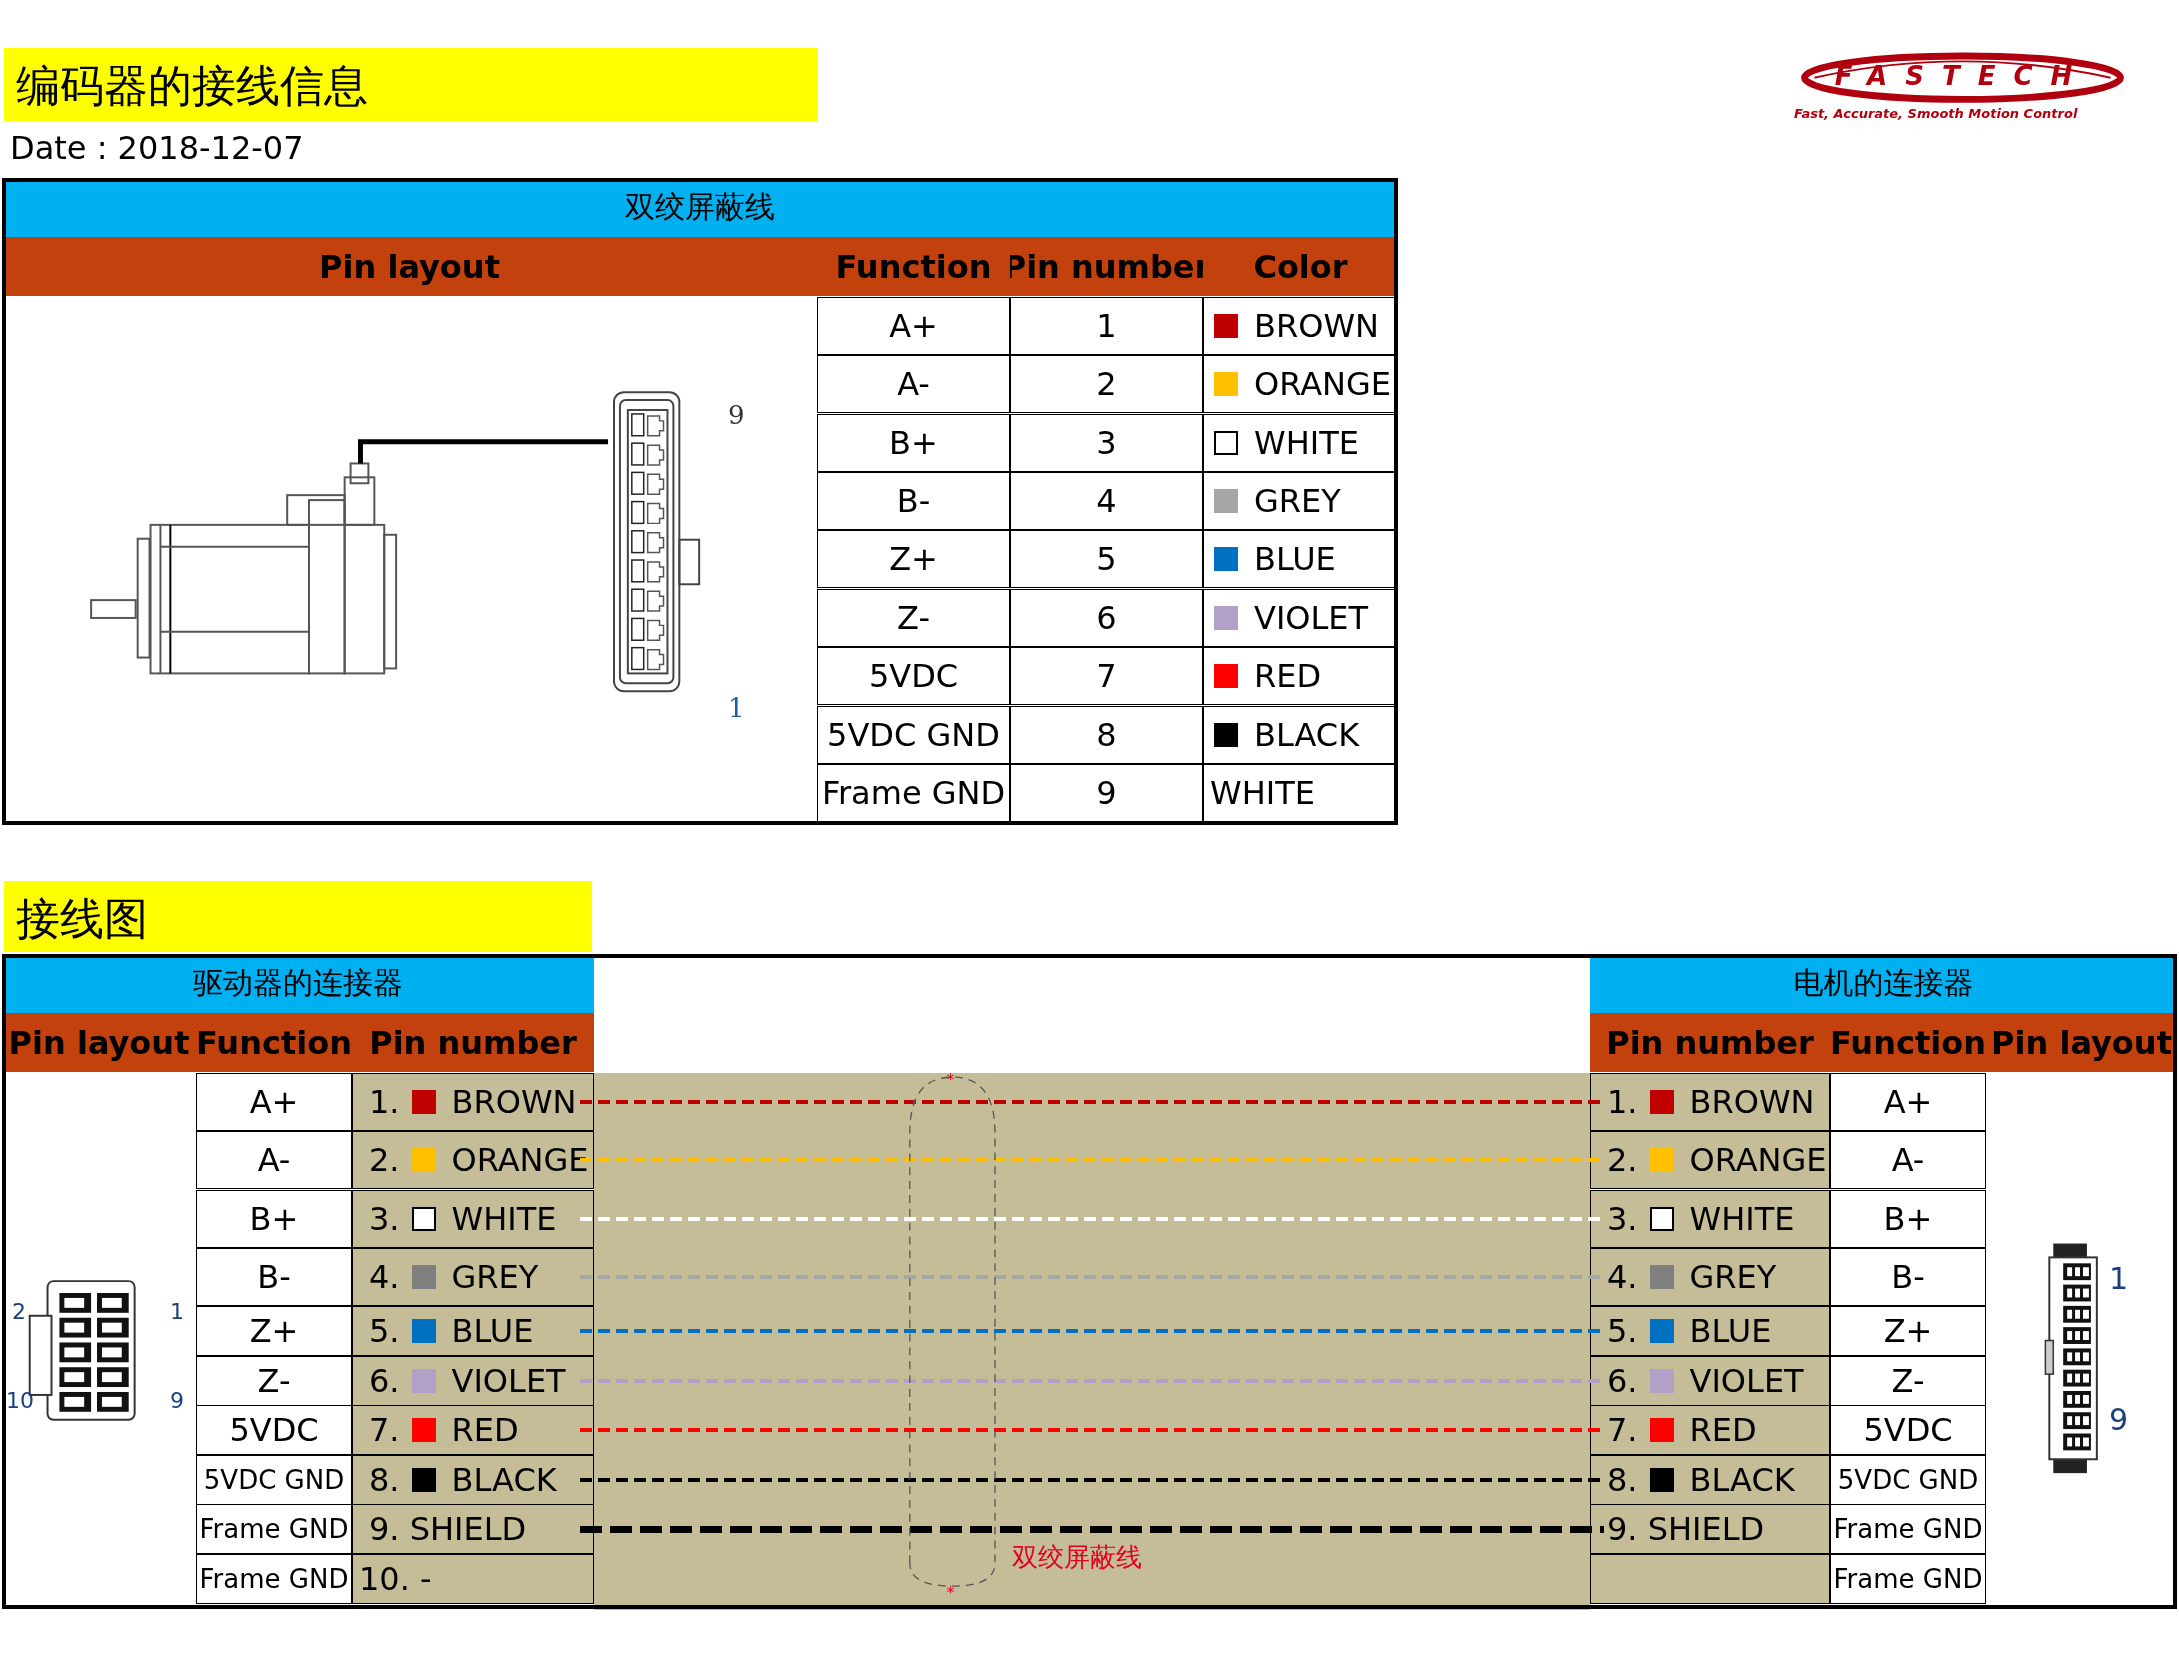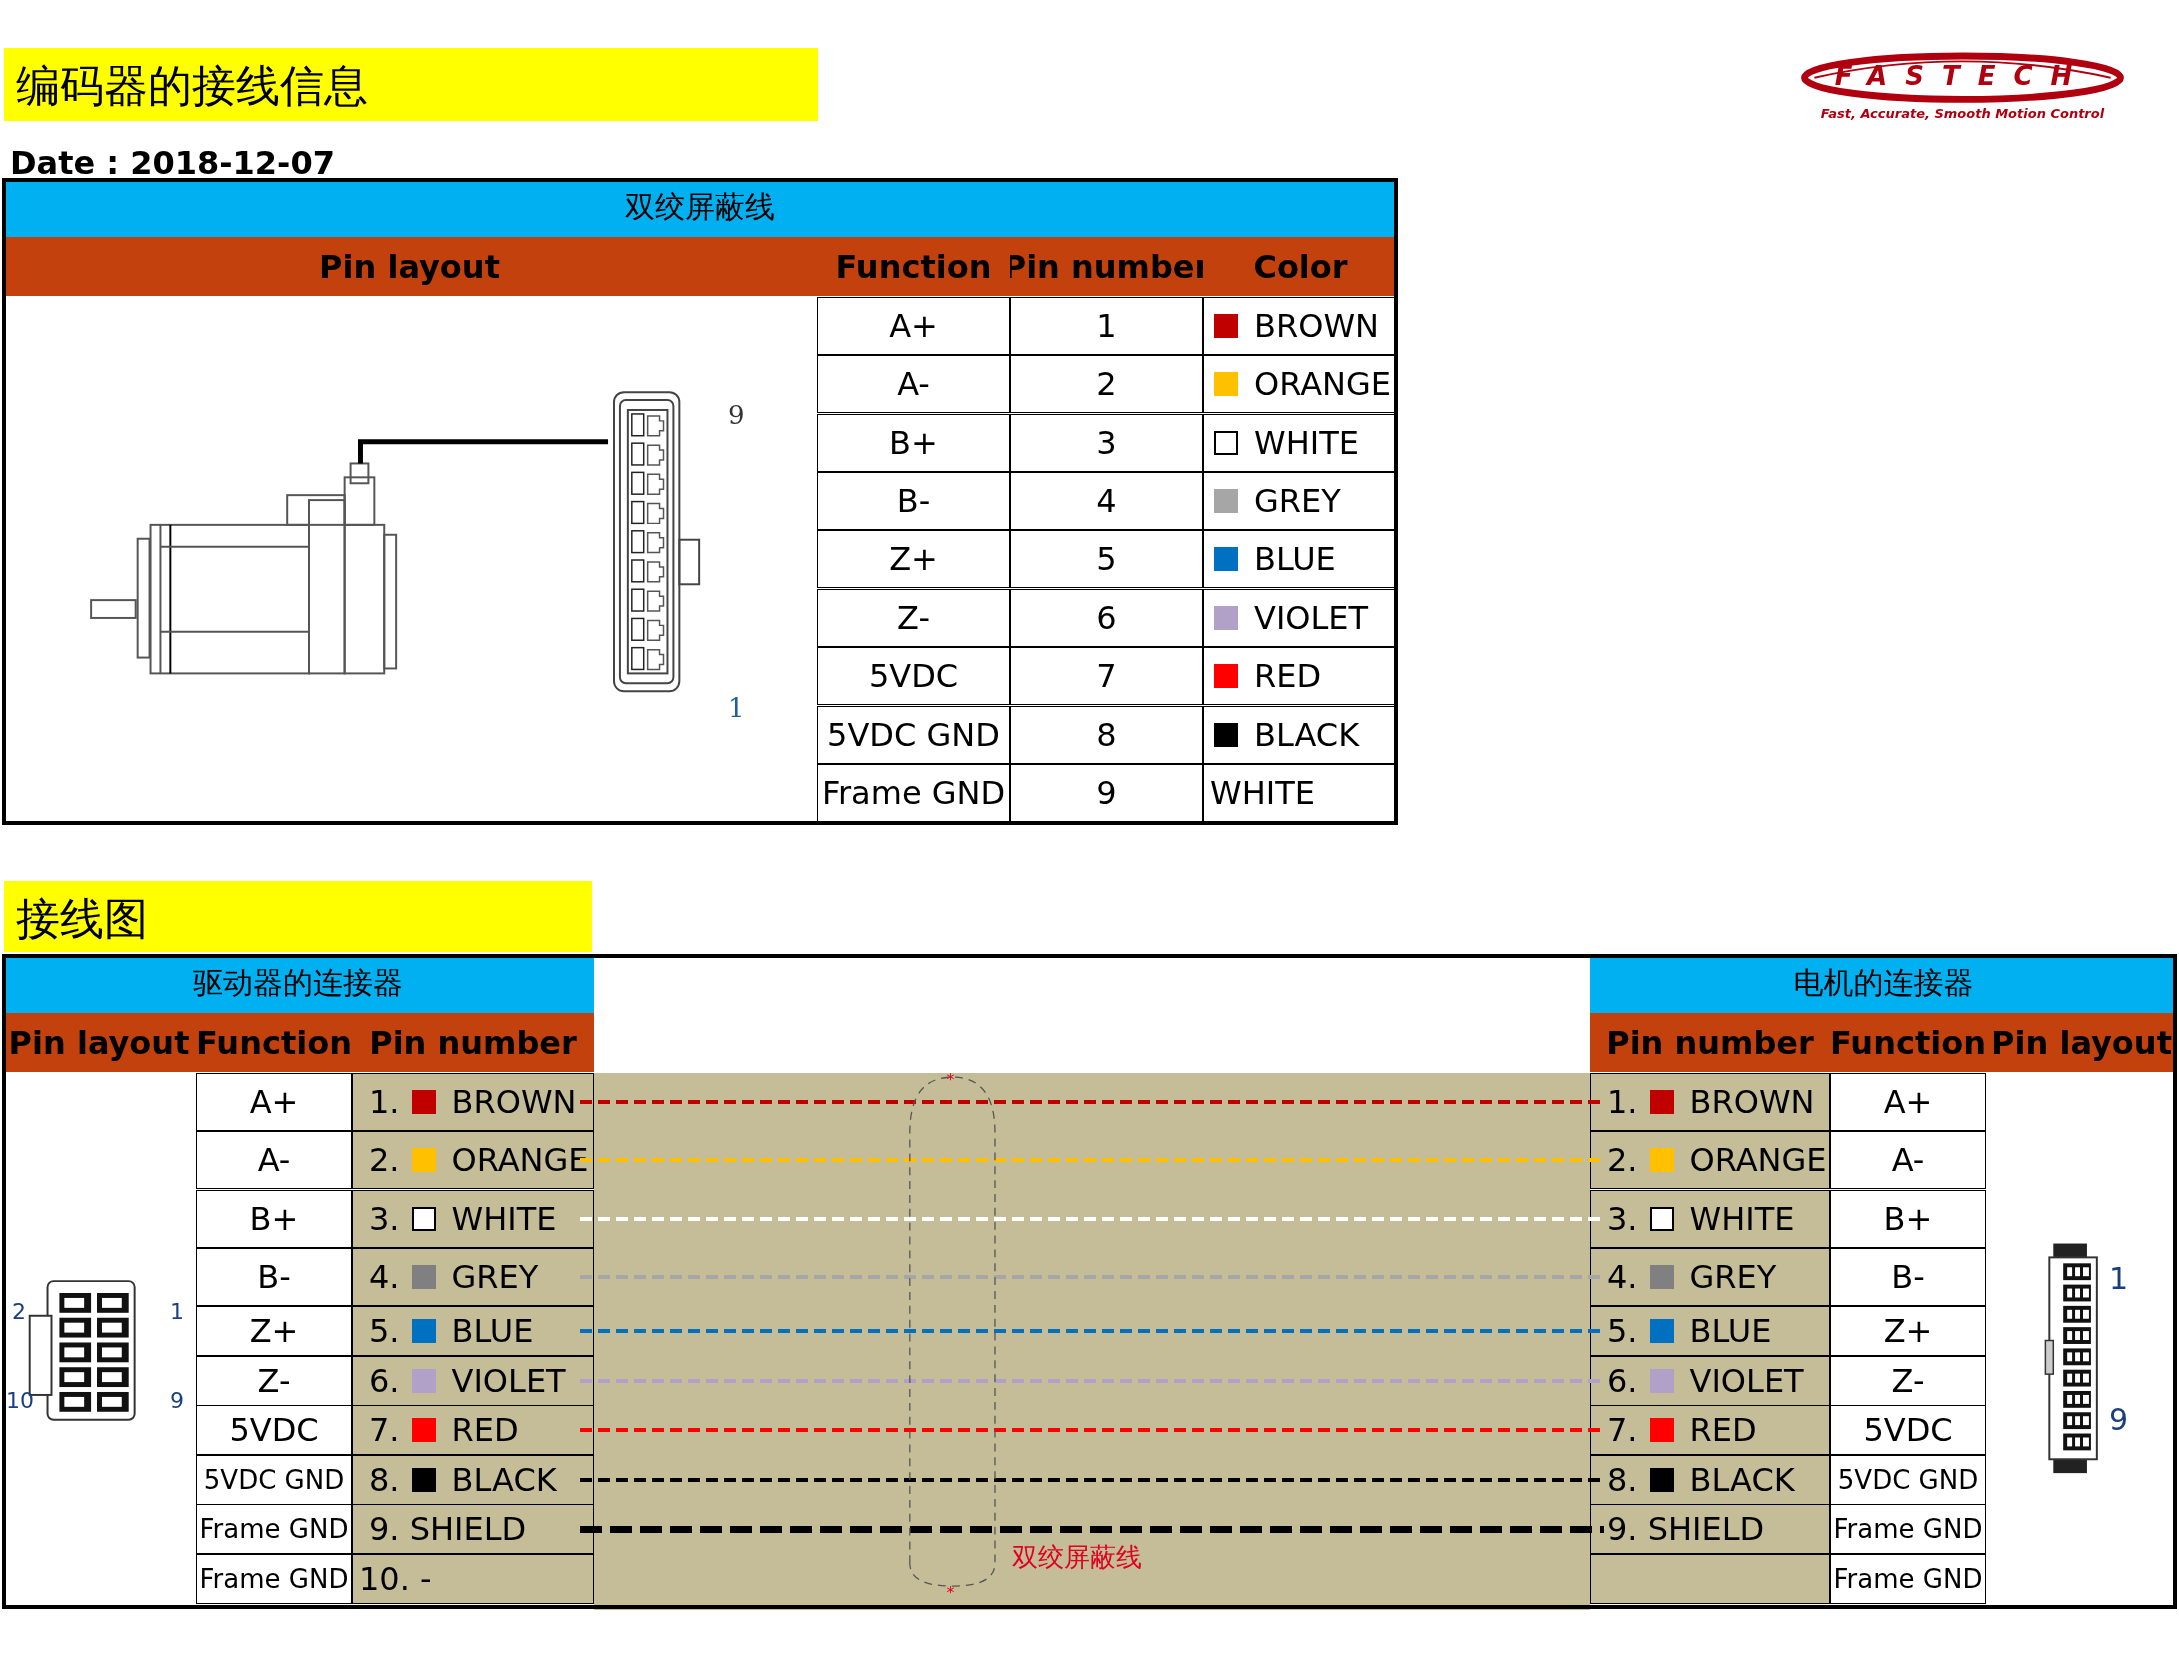--- a/index.html
+++ b/index.html
@@ -15,29 +15,29 @@
   .tan { background:#c4bd97; font-size:32px; justify-content:flex-start; padding-left:16px; }
   .small { font-size:26px; }
   .sw { display:inline-block; width:24px; height:24px; margin-right:16px; box-sizing:border-box; }
   .wire { position:absolute; height:0; }
   .logo-text { font-family:"DejaVu Sans",sans-serif; font-weight:bold; font-style:italic; }
 </style>
 </head>
 <body>
 
 <div class="abs banner" style="left:4px;top:48px;width:814px;height:73px;">编码器的接线信息</div>
-<div class="abs date" style="left:10px;top:144px;font-weight:bold;">Date : 2018-12-07</div>
+<div class="abs date" style="left:10px;top:129px;">Date : 2018-12-07</div>
 
 <div class="abs" style="left:1794px;top:51px;width:337px;height:79px;">
   <svg width="337" height="79" viewBox="0 0 340 80">
     <ellipse cx="170" cy="27" rx="160" ry="22" fill="none" stroke="#b00010" stroke-width="7"></ellipse>
     <path d="M 20 27 Q 170 -6 320 27" fill="none" stroke="#b00010" stroke-width="2"></path>
   </svg>
   <div class="abs logo-text" style="left:40px;top:10px;width:257px;text-align:center;color:#b00010;font-size:26px;letter-spacing:18px;">FASTECH</div>
-  <div class="abs logo-text" style="left:0;top:55px;width:337px;text-align:center;color:#b00010;font-size:13px;">Fast, Accurate, Smooth Motion Control</div>
+  <div class="abs logo-text" style="left:0;top:55px;width:337px;text-align:left;color:#b00010;font-size:13px;">Fast, Accurate, Smooth Motion Control</div>
 </div>
 
 <div id="top-table" class="abs" style="left:2px;top:178px;width:1396px;height:647px;">
 
   <div class="cell hdr-cn" style="left:0;top:0;width:1396px;height:59px;">双绞屏蔽线</div>
 
   <div class="cell hdr" style="left:0;top:59px;width:815px;height:59px;">Pin layout</div>
   <div class="cell hdr" style="left:815px;top:59px;width:193px;height:59px;">Function</div>
   <div class="cell hdr" style="left:1008px;top:59px;width:193px;height:59px;">Pin number</div>
   <div class="cell hdr" style="left:1201px;top:59px;width:195px;height:59px;">Color</div>

